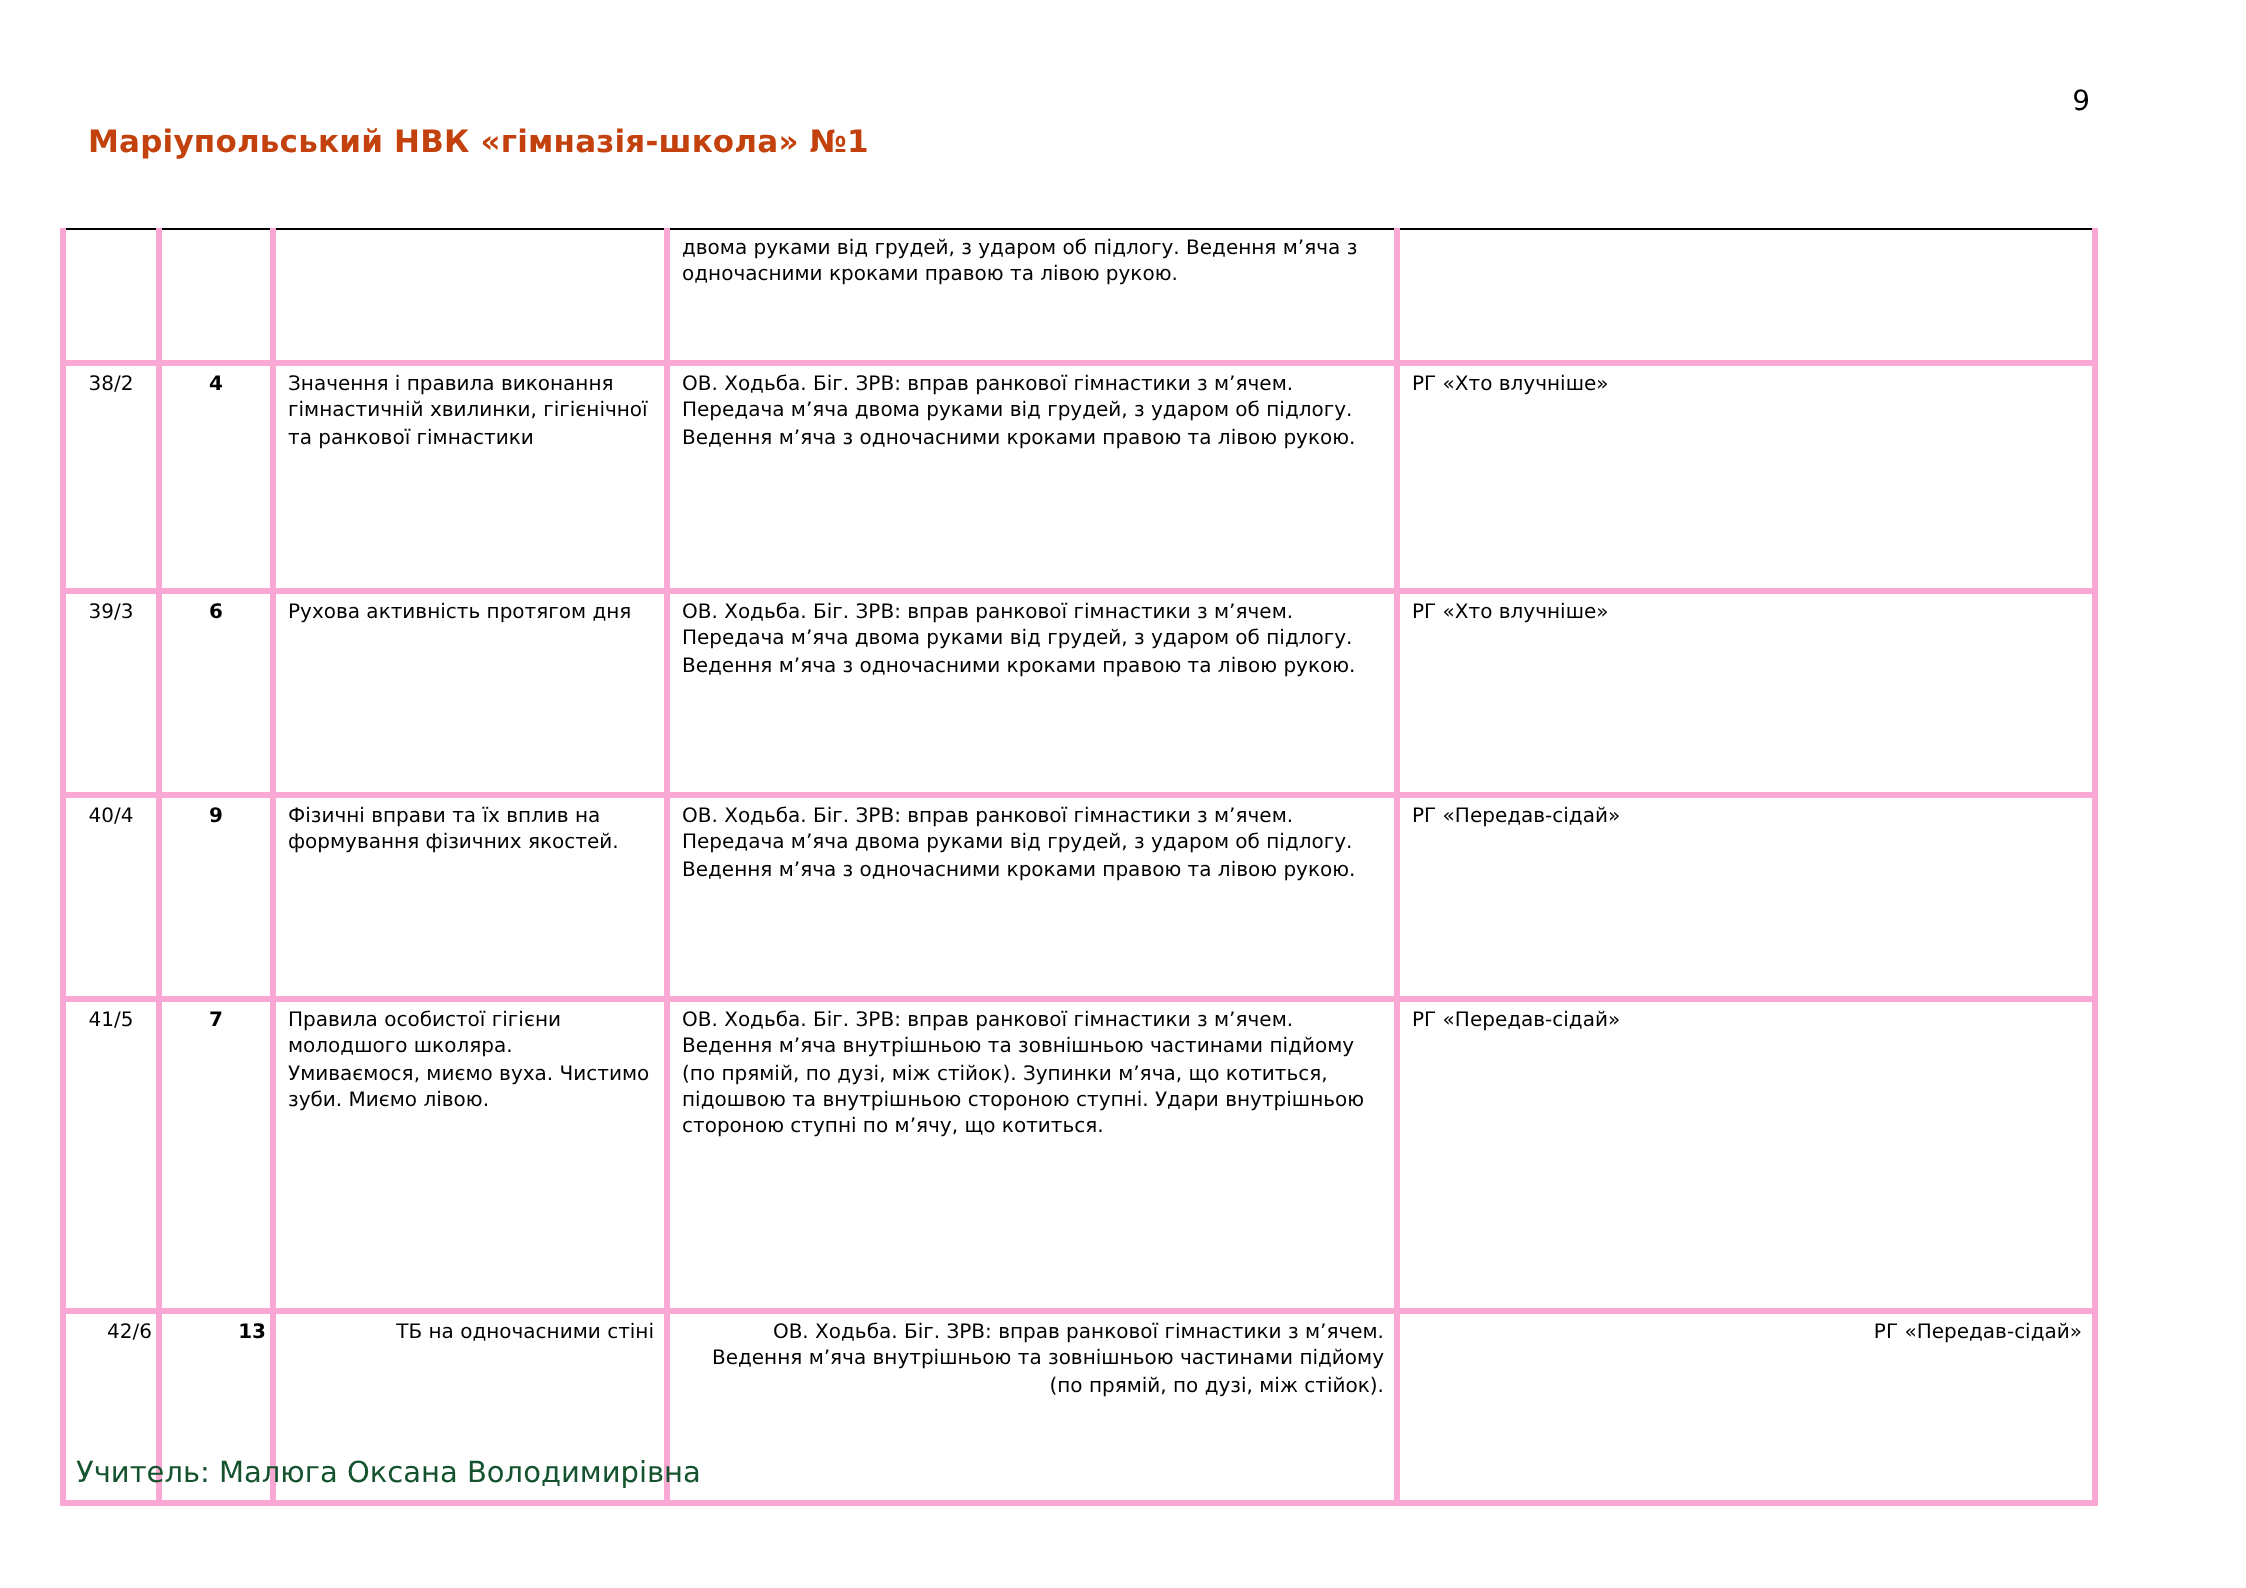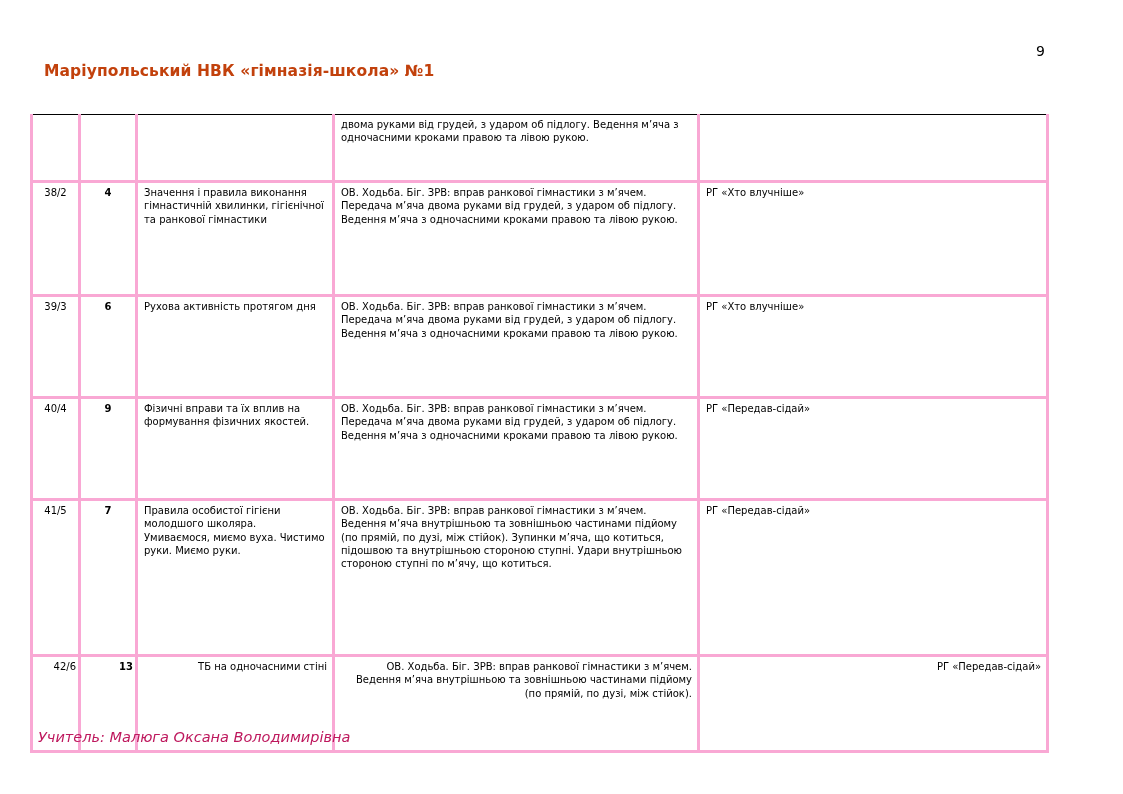--- a/index.html
+++ b/index.html
@@ -113,22 +113,21 @@
   tr.r3 td { height: 92px; margin-top: 31px; }
   tr.r4 td { height: 146px; margin-top: 44px; }
   tr.r5 td { height: 86px; text-align: right; }
 
   
   .doc-footer {
     position: absolute;
     left: 38px;
     top: 729px;
     font-size: 14.5px;
-    font-style: italic;
-    color: #be185d;
+    color: #14532d;
     white-space: nowrap;
   }
 </style>
 </head>
 <body>
 
 <div class="page">
 
   <div class="page-number">9</div>
 
@@ -175,21 +174,21 @@
         <td class="cell-lesson"><span class="cell-text">9</span></td>
         <td class="cell-theory"><span class="cell-text">Фізичні вправи та їх вплив на формування фізичних якостей.</span></td>
         <td class="cell-main"><span class="cell-text">ОВ. Ходьба. Біг. ЗРВ:  вправ ранкової гімнастики з м’ячем. Передача м’яча двома руками від грудей, з ударом об підлогу. Ведення м’яча з одночасними кроками правою та лівою рукою.</span></td>
         <td class="cell-game"><span class="cell-text">РГ «Передав-сідай»</span></td>
       </tr>
 
       <tr class="r4">
         <td class="cell-num"><span class="cell-text">41/5</span></td>
         <td class="cell-lesson"><span class="cell-text">7</span></td>
         <td class="cell-theory"><span class="cell-text">Правила особистої гігієни молодшого школяра.
-Умиваємося, миємо вуха. Чистимо руки. Миємо руки.</span></td>
+Умиваємося, миємо вуха. Чистимо зуби. Миємо лівою.</span></td>
         <td class="cell-main"><span class="cell-text">ОВ. Ходьба. Біг. ЗРВ:  вправ ранкової гімнастики з м’ячем. Ведення м’яча внутрішньою та зовнішньою частинами підйому (по прямій, по дузі, між стійок). Зупинки м’яча, що котиться, підошвою та внутрішньою стороною ступні. Удари внутрішньою стороною ступні по м’ячу, що котиться.</span></td>
         <td class="cell-game"><span class="cell-text">РГ «Передав-сідай»</span></td>
       </tr>
 
       <tr class="r5">
         <td class="cell-num"><span class="cell-text">42/6</span></td>
         <td class="cell-lesson"><span class="cell-text">13</span></td>
         <td class="cell-theory"><span class="cell-text">ТБ на одночасними стіні</span></td>
         <td class="cell-main"><span class="cell-text">ОВ. Ходьба. Біг. ЗРВ:  вправ ранкової гімнастики з м’ячем. Ведення м’яча внутрішньою та зовнішньою частинами підйому (по прямій, по дузі, між стійок).</span></td>
         <td class="cell-game"><span class="cell-text">РГ «Передав-сідай»</span></td>

